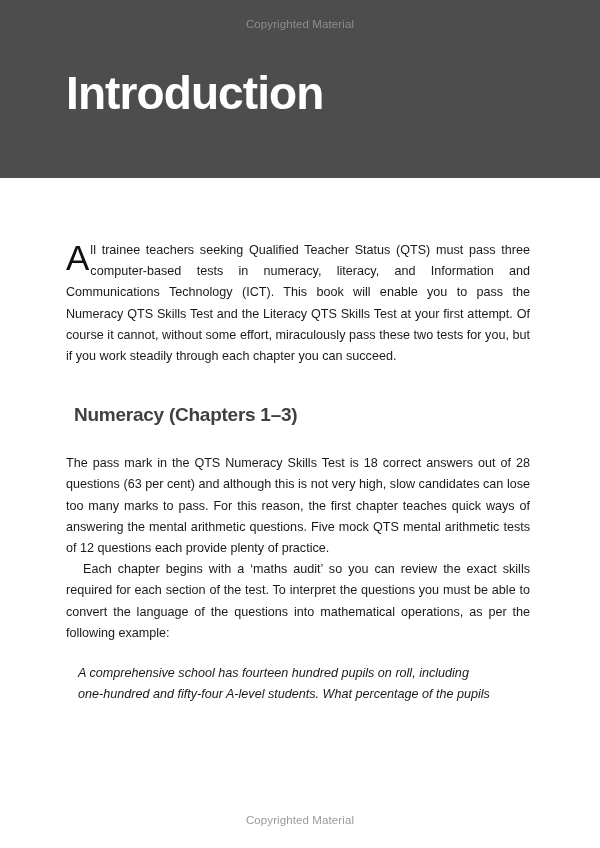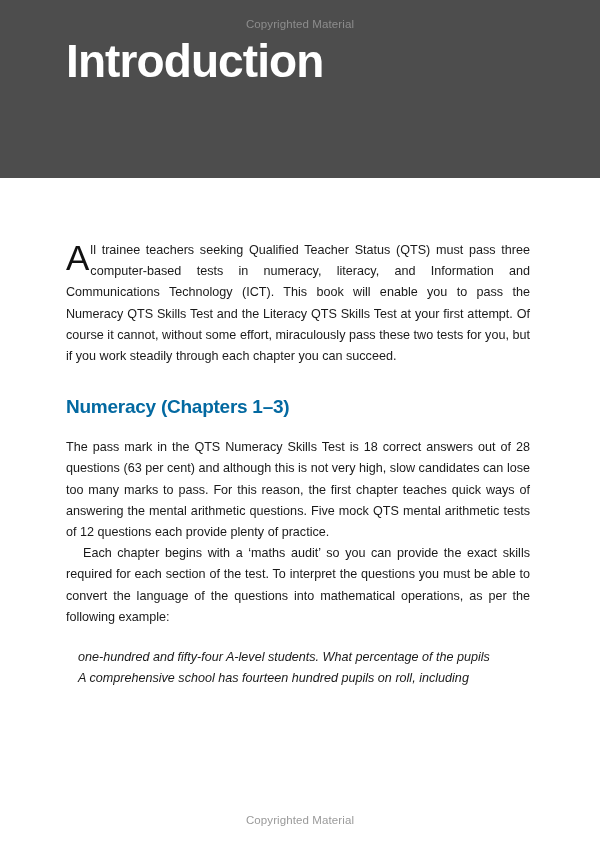--- a/index.html
+++ b/index.html
@@ -41,21 +41,21 @@
     font-family: "Liberation Sans", sans-serif;
     font-size: 11.5px;
     letter-spacing: 0.1px;
     color: #8d8d8d;
     white-space: nowrap;
   }
 
   .chapter-title {
     position: absolute;
     left: 66px;
-    top: 36px;
+    top: 68px;
     font-family: "Liberation Sans", sans-serif;
     font-size: 46px;
     font-weight: bold;
     letter-spacing: -0.9px;
     color: #ffffff;
     line-height: 1.1;
     white-space: nowrap;
   }
 
   
@@ -96,22 +96,22 @@
     color: #111111;
     padding: 2px 1px 0 0;
     margin-top: 1px;
   }
 
   .section-heading {
     font-family: "Liberation Sans", sans-serif;
     font-size: 19px;
     font-weight: bold;
     letter-spacing: -0.25px;
-    color: #0369a1;
-    margin: 0;
+    color: #404040;
+    margin: 8px;
     padding: 0;
   }
 
   .spacer-heading-top { height: 29px; }
   .spacer-heading-bottom { height: 19px; }
   .spacer-example { height: 19px; }
 
   .example-block {
     margin-left: 12px;
     width: 452px;
@@ -159,26 +159,26 @@
 
     <div class="spacer-heading-top"></div>
 
     <h2 class="section-heading">Numeracy (Chapters 1–3)</h2>
 
     <div class="spacer-heading-bottom"></div>
 
     <p class="para">The pass mark in the QTS Numeracy Skills Test is 18 correct answers out of 28 questions (63 per cent) and although this is not very high, slow candidates can lose too many marks to pass. For this reason, the first chapter teaches quick ways of answering the mental arithmetic questions. Five mock QTS mental arithmetic tests of 12 questions each provide plenty of practice.</p>
 
 
-    <p class="para indent">Each chapter begins with a ‘maths audit’ so you can provide the exact skills required for each section of the test. To interpret the questions you must be able to convert the language of the questions into mathematical operations, as per the following example:</p>
+    <p class="para indent">Each chapter begins with a ‘maths audit’ so you can review the exact skills required for each section of the test. To interpret the questions you must be able to convert the language of the questions into mathematical operations, as per the following example:</p>
 
     <div class="spacer-example"></div>
 
     <div class="example-block">
+      <p class="example-line">A comprehensive school has fourteen hundred pupils on roll, including</p>
       <p class="example-line">one-hundred and fifty-four A-level students. What percentage of the pupils</p>
-      <p class="example-line">A comprehensive school has fourteen hundred pupils on roll, including</p>
     </div>
 
   </div>
 
   <div class="watermark-bottom">Copyrighted Material</div>
 
 </div>
 
 </body></html>

